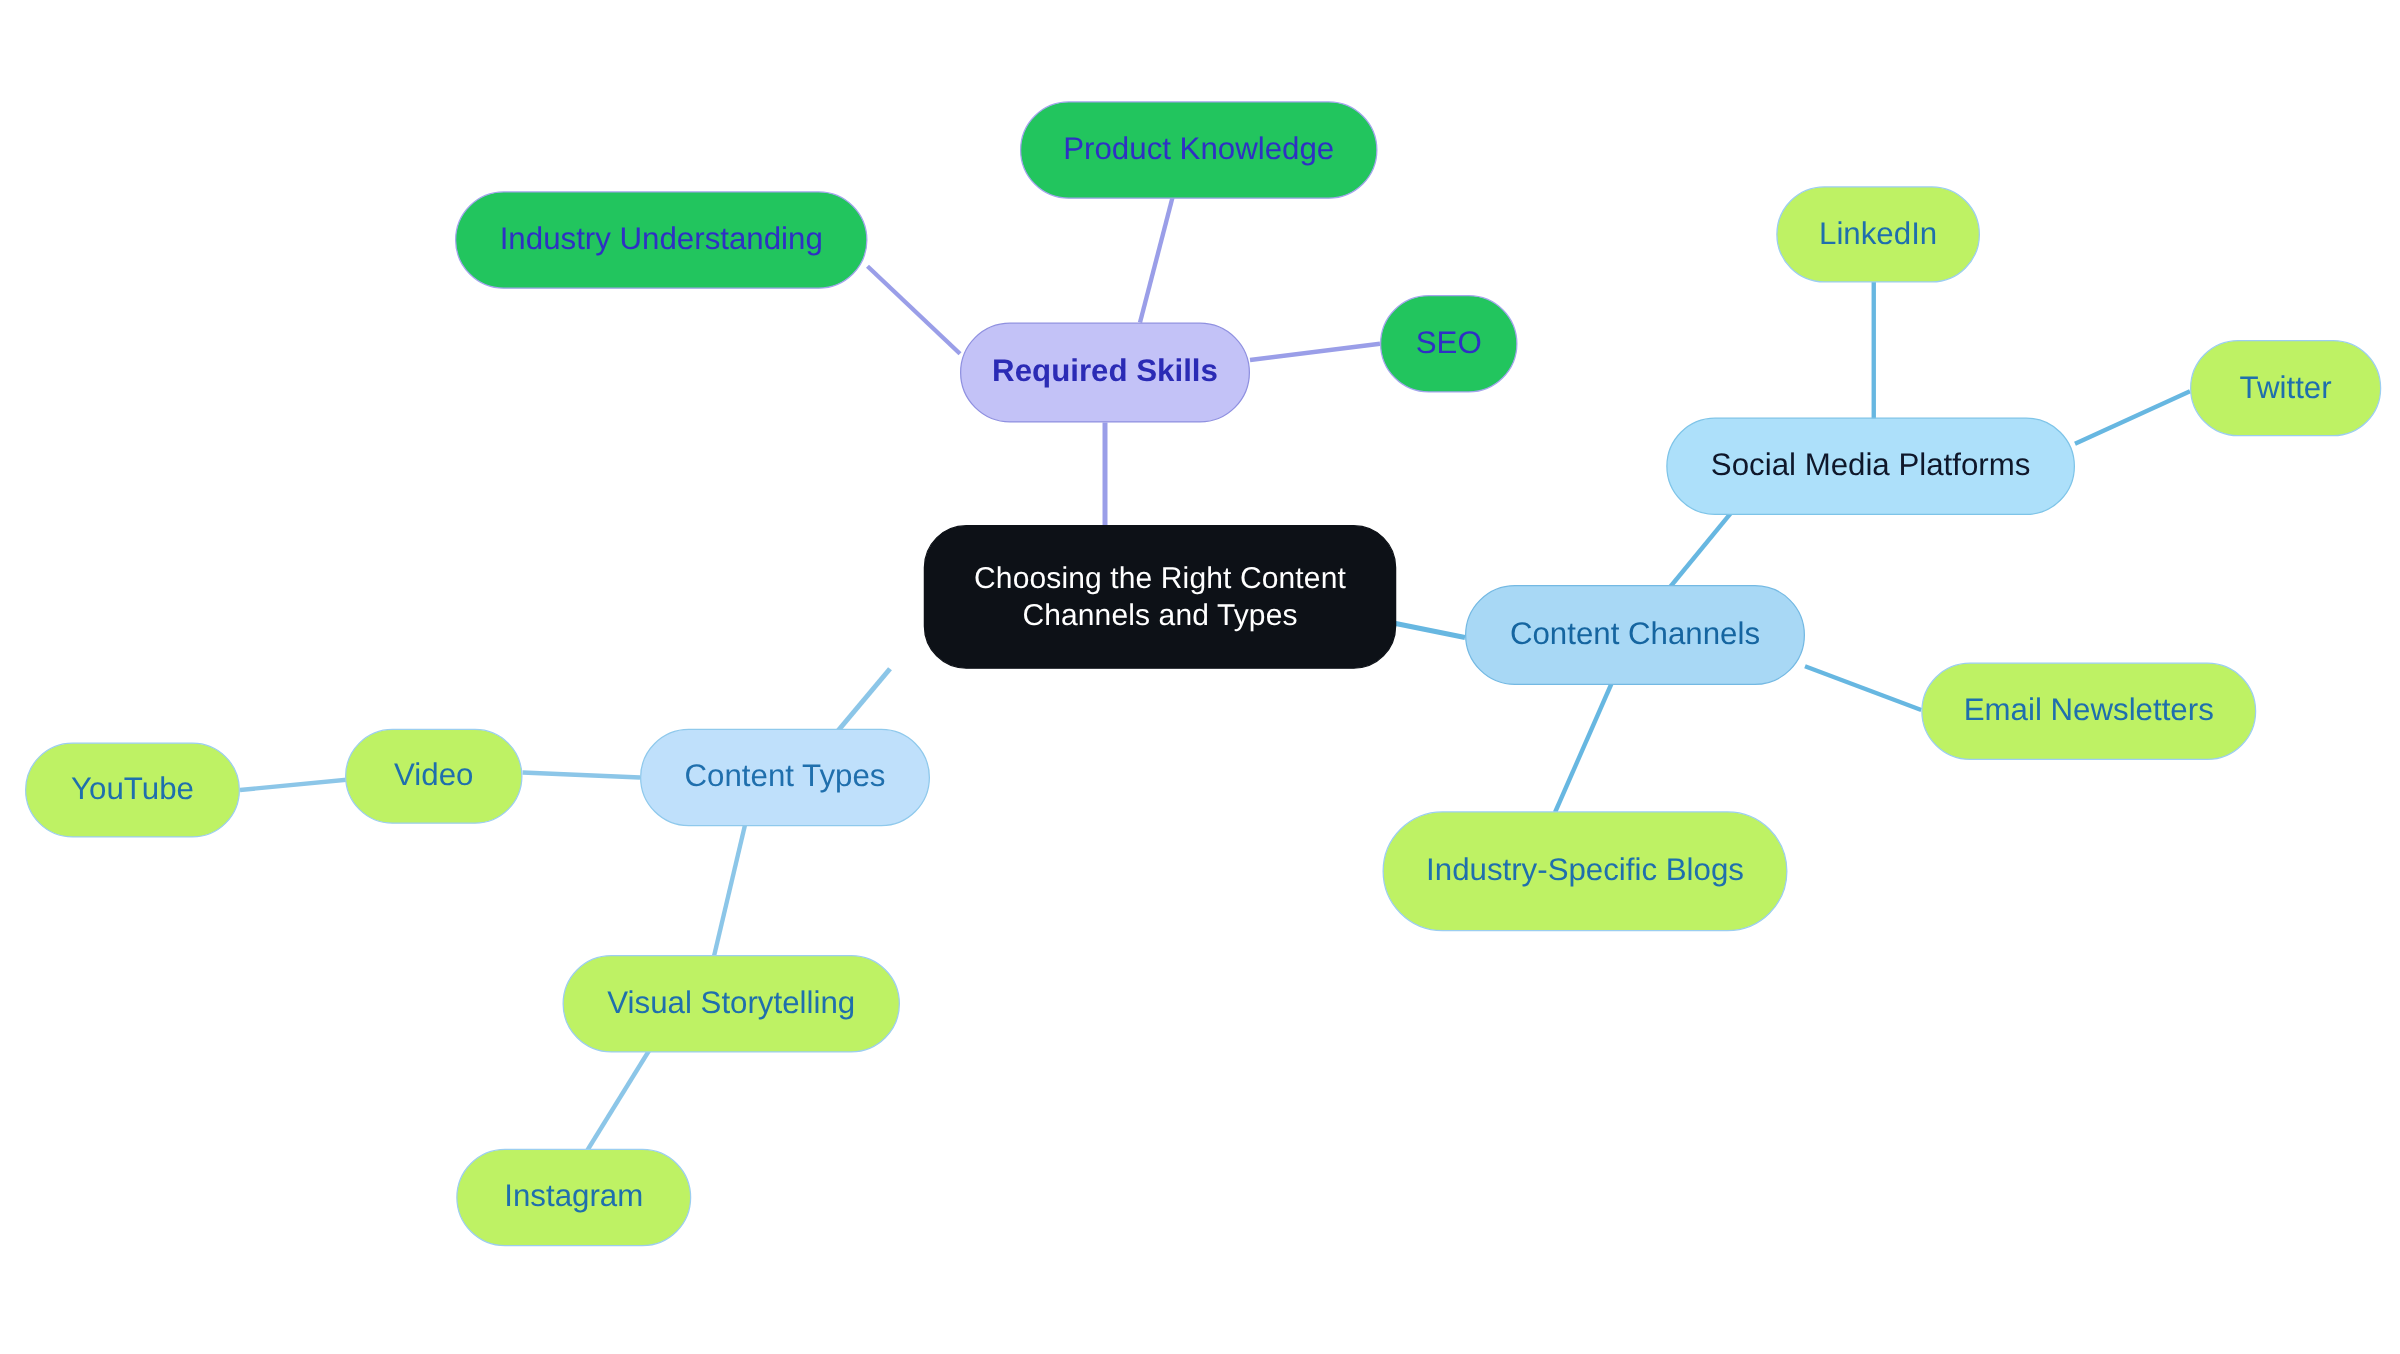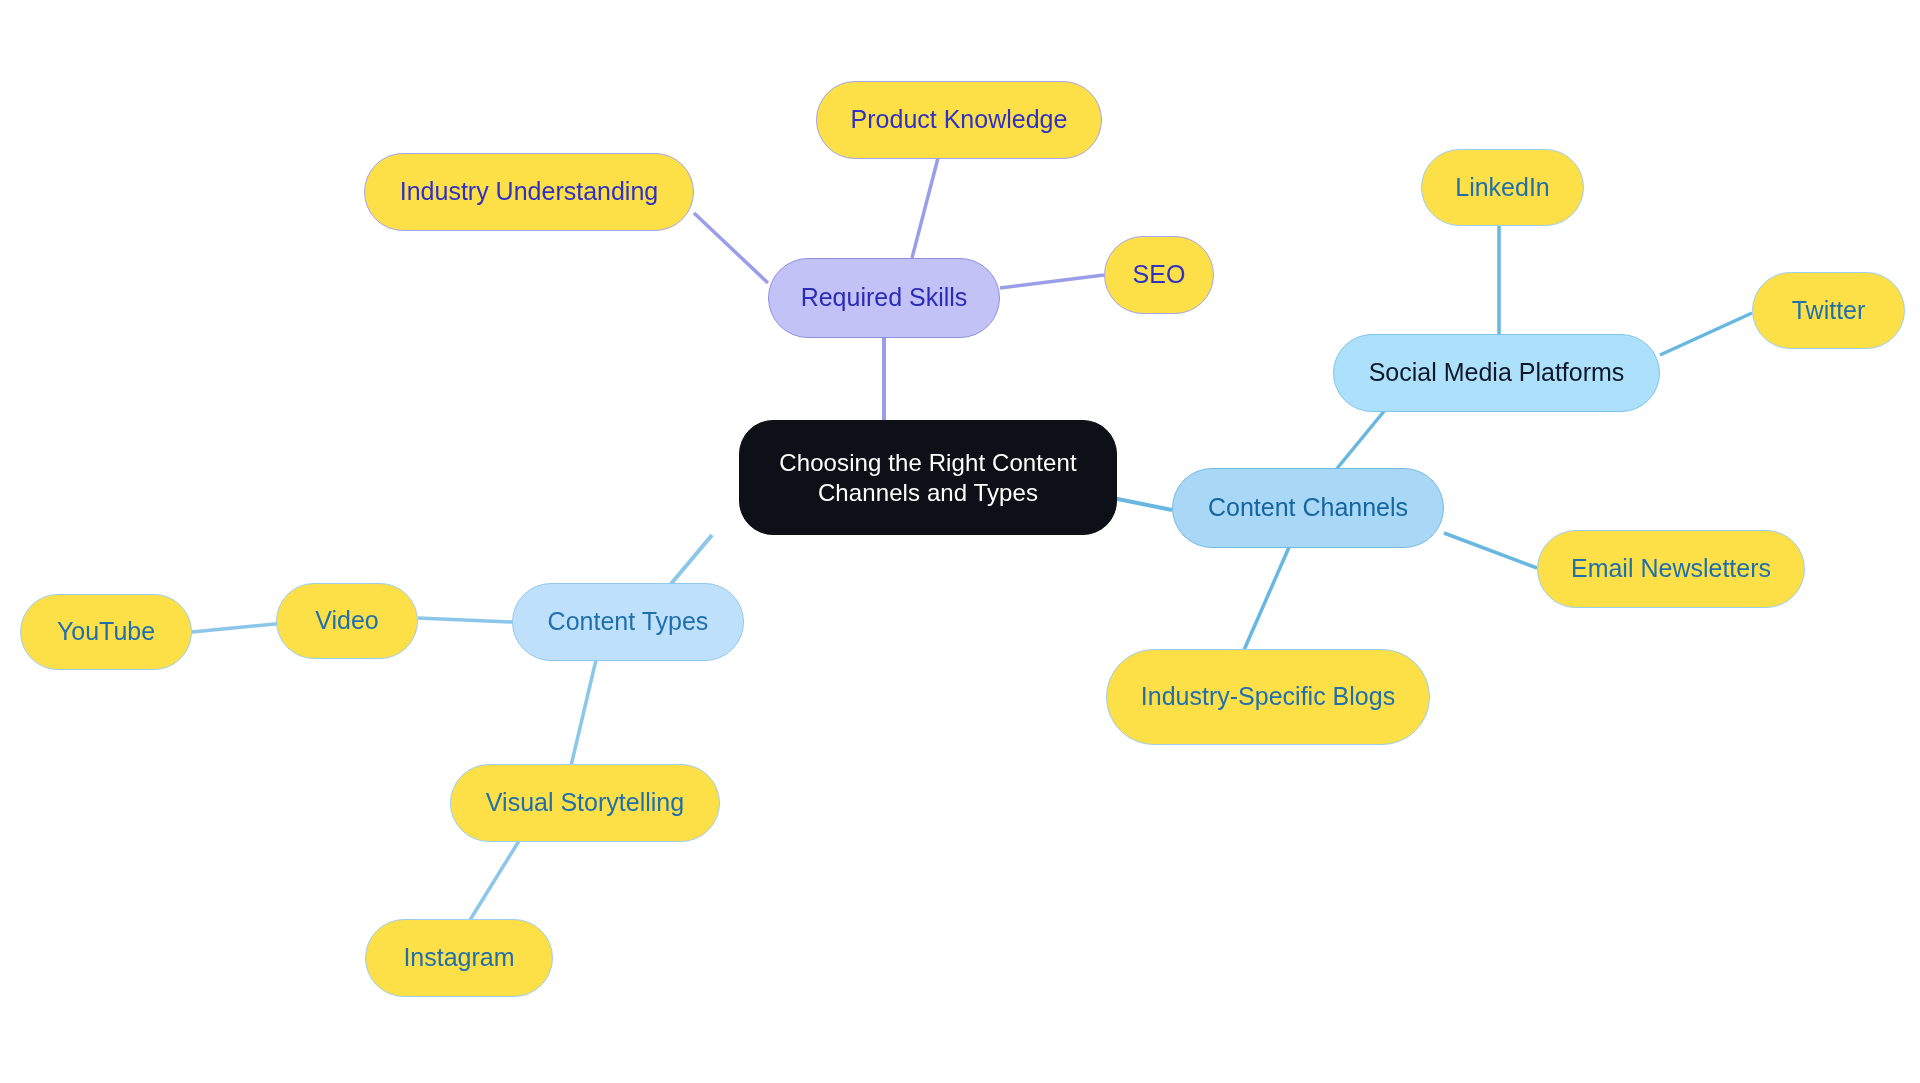--- a/index.html
+++ b/index.html
@@ -47,23 +47,24 @@
     font-size: 24px;
     border-radius: 34px;
     letter-spacing: 0.1px;
     margin-left: 45px;
   }
   .node-purple-branch {
     background: #c3c2f7;
     border-color: #8f90e0;
     color: #2b2bb5;
     font-size: 25px;
+    font-weight: bold;
   }
   .node-purple-leaf {
-    background: #fde047;
+    background: #22c55e;
     border-color: #a3a4ec;
     color: #2f30c4;
     font-size: 25px;
   }
   .node-blue-branch {
     background: #a8d8f5;
     border-color: #74b9e3;
     color: #1565a0;
     font-size: 25px;
   }
@@ -73,21 +74,21 @@
     color: #0f172a;
     font-size: 25px;
   }
   .node-blue-soft {
     background: #bfe0fb;
     border-color: #8fc9ec;
     color: #1f6fad;
     font-size: 25px;
   }
   .node-blue-leaf {
-    background: #fde047;
+    background: #bef264;
     border-color: #9ccef0;
     color: #1f6fad;
     font-size: 25px;
   }
 </style>
 </head>
 <body>
 
 <div id="mindmap">
 

